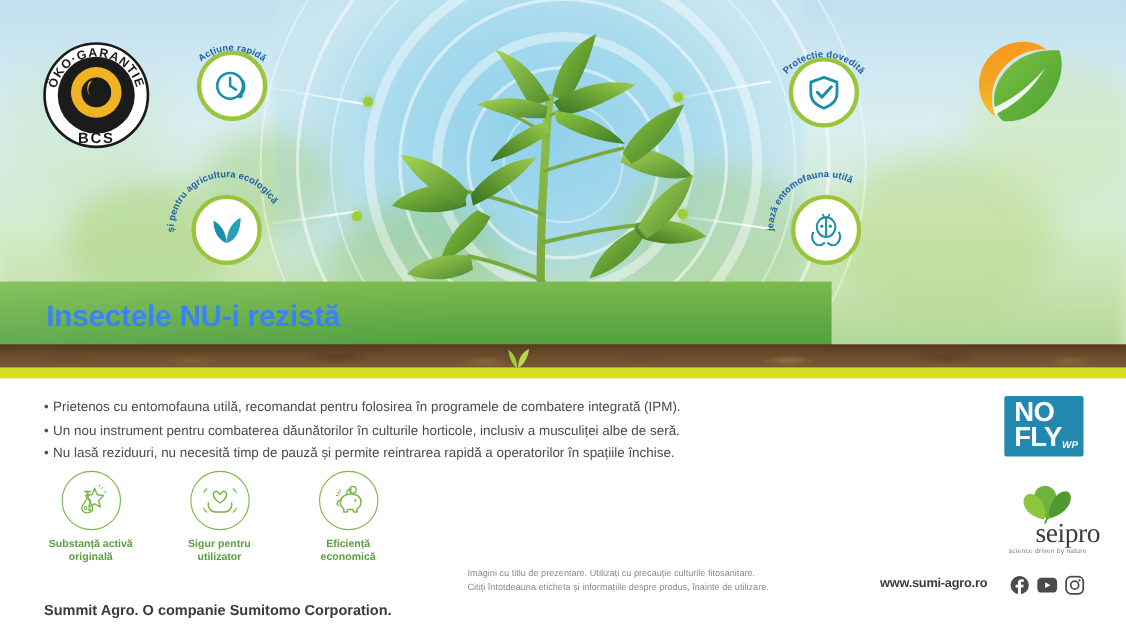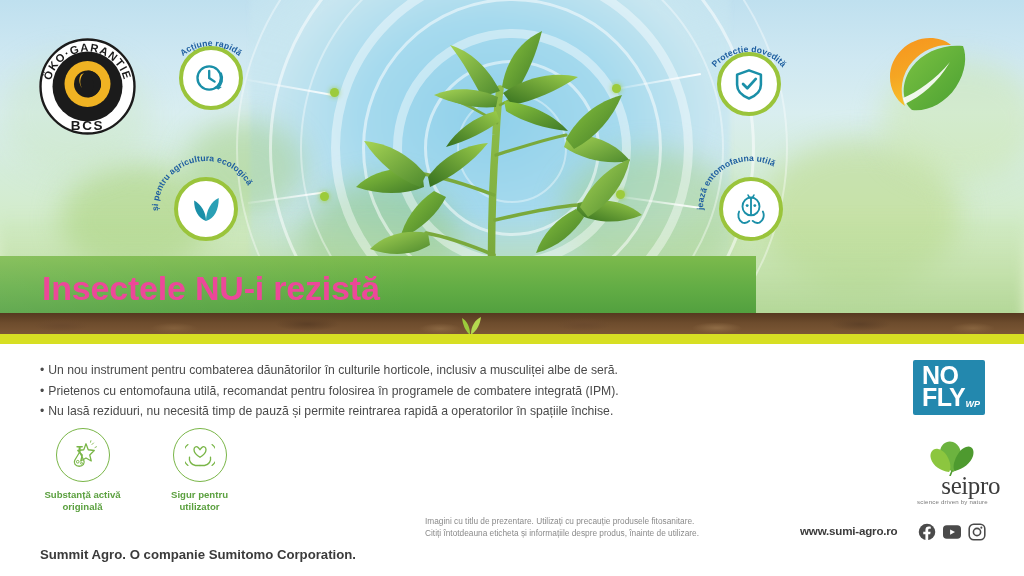--- a/index.html
+++ b/index.html
@@ -83,21 +83,21 @@
   .banner {
     position:absolute; left:0; top:256px; width:756px; height:62px;
     background:linear-gradient(to bottom, #7cba4c 0%, #63ad45 50%, #4f9e3e 100%);
   }
   .banner::after{
     content:""; position:absolute; inset:0;
     background:linear-gradient(100deg, rgba(255,255,255,0.10) 0%, rgba(255,255,255,0) 55%);
   }
   .banner-title {
     position:absolute; left:42px; top:50%; transform:translateY(-50%);
-    color:#ec4899; font-size:34px; font-weight:700; letter-spacing:-0.2px;
+    color:#3b82f6; font-size:27px; font-weight:700; letter-spacing:-0.2px;
     z-index:2; white-space:nowrap;
   }
 
   
   .soil {
     position:absolute; left:0; top:313px; width:1024px; height:22px;
     background:
       radial-gradient(ellipse 40px 9px at 6% 55%, #6b4a2e 0%, rgba(107,74,46,0) 70%),
       radial-gradient(ellipse 34px 8px at 17% 70%, #83603c 0%, rgba(131,96,60,0) 70%),
       radial-gradient(ellipse 46px 10px at 30% 50%, #5c3f26 0%, rgba(92,63,38,0) 70%),
@@ -362,24 +362,24 @@
 <div class="soil"></div>
 <svg class="soil-sprout" viewBox="0 0 60 22">
   <path d="M30 22 C30 15 27 9 22 6 C23 13 25 18 29 22 Z" fill="#9ccb3b"></path>
   <path d="M31 22 C31 14 35 8 41 5 C40 13 37 18 32 22 Z" fill="#b4d84f"></path>
 </svg>
 
 <div class="ystrip"></div>
 
 <div class="bullets">
   <div class="bullet">
+    <span class="dot">•</span><span>Prietenos cu entomofauna utilă, recomandat pentru folosirea în programele de combatere integrată (IPM).</span>
+  </div>
+  <div class="bullet">
     <span class="dot">•</span><span>Un nou instrument pentru combaterea dăunătorilor în culturile horticole, inclusiv a musculiței albe de seră.</span>
-  </div>
-  <div class="bullet">
-    <span class="dot">•</span><span>Prietenos cu entomofauna utilă, recomandat pentru folosirea în programele de combatere integrată (IPM).</span>
   </div>
   <div class="bullet">
     <span class="dot">•</span><span>Nu lasă reziduuri, nu necesită timp de pauză și permite reintrarea rapidă a operatorilor în spațiile închise.</span>
   </div>
 </div>
 
 <div class="feat-row">
 
   <div class="feat">
     <div class="feat-circle">
@@ -407,20 +407,36 @@
         <path d="M4 6 A18 18 0 0 0 4 34" fill="none" stroke="#7ab648" stroke-width="1.5" stroke-linecap="round"></path>
         <path d="M36 6 A18 18 0 0 1 36 34" fill="none" stroke="#7ab648" stroke-width="1.5" stroke-linecap="round"></path>
       </svg>
     </div>
     <div class="feat-label">
       <span>Sigur pentru</span><br>
       <span>utilizator</span>
     </div>
   </div>
 
+  <div class="feat">
+    <div class="feat-circle">
+      <svg viewBox="0 0 40 40" width="30" height="30">
+        <path d="M10 22 C10 16 16 12 23 12 C30 12 35 16 35 22 C35 25 33 28 30 30 L30 34 L26 34 L25 31 L19 31 L18 34 L14 34 L14 30 C11 28 10 25 10 22 Z" fill="none" stroke="#7ab648" stroke-width="1.8" stroke-linejoin="round"></path>
+        <circle cx="28" cy="20" r="1.4" fill="#7ab648"></circle>
+        <path d="M10 20 C7 20 6 22 6 24 C6 25.5 7 26 8 26" fill="none" stroke="#7ab648" stroke-width="1.6" stroke-linecap="round"></path>
+        <path d="M18 12 C17 9 19 6 23 6 C22 8 22 10 23 12" fill="none" stroke="#7ab648" stroke-width="1.6" stroke-linejoin="round"></path>
+        <circle cx="25" cy="7" r="4" fill="none" stroke="#7ab648" stroke-width="1.6"></circle>
+        <path d="M7 10 L9 12 M5 14 L7 14 M9 7 L10 9" stroke="#7ab648" stroke-width="1.3" stroke-linecap="round"></path>
+      </svg>
+    </div>
+    <div class="feat-label">
+      <span>Eficiență</span><br>
+      <span>economică</span>
+    </div>
+  </div>
 
 </div>
 
 <div class="nofly">
   <div class="nofly-txt">
     <span>NO</span><br>
     <span>FLY</span>
   </div>
   <div class="nofly-wp">WP</div>
 </div>
@@ -432,21 +448,21 @@
     <path d="M50 33 C58 31 66 25 68 18 C70 11 66 7 61 9 C55 11 51 18 49 25 C48 30 49 32 50 33 Z" fill="#4e9a2f"></path>
     <path d="M47 33 L45 38" stroke="#4e9a2f" stroke-width="1.6" stroke-linecap="round"></path>
   </svg>
   <div class="seipro-name">seipro</div>
   <div class="seipro-tag">science driven by nature</div>
 </div>
 
 <div class="foot-company">Summit Agro. O companie Sumitomo Corporation.</div>
 
 <div class="foot-legal">
-  <div>Imagini cu titlu de prezentare. Utilizați cu precauție produsele fitosanitare.</div>
+  <div>Imagini cu titlu de prezentare. Utilizați cu precauție culturile fitosanitare.</div>
   <div>Citiți întotdeauna eticheta și informațiile despre produs, înainte de utilizare.</div>
 </div>
 
 <div class="foot-url">www.sumi-agro.ro</div>
 
 <div class="socials">
   <svg viewBox="0 0 24 24" width="18" height="18">
     <circle cx="12" cy="12" r="11" fill="#4a4a4a"></circle>
     <path d="M13.6 23.9 V14.9 H16.3 L16.8 11.6 H13.6 V9.5 C13.6 8.6 14 7.8 15.4 7.8 H17 V5 C17 5 15.6 4.8 14.3 4.8 C11.6 4.8 9.9 6.4 9.9 9.2 V11.6 H7 V14.9 H9.9 V23.6 Z" fill="#ffffff"></path>
   </svg>

